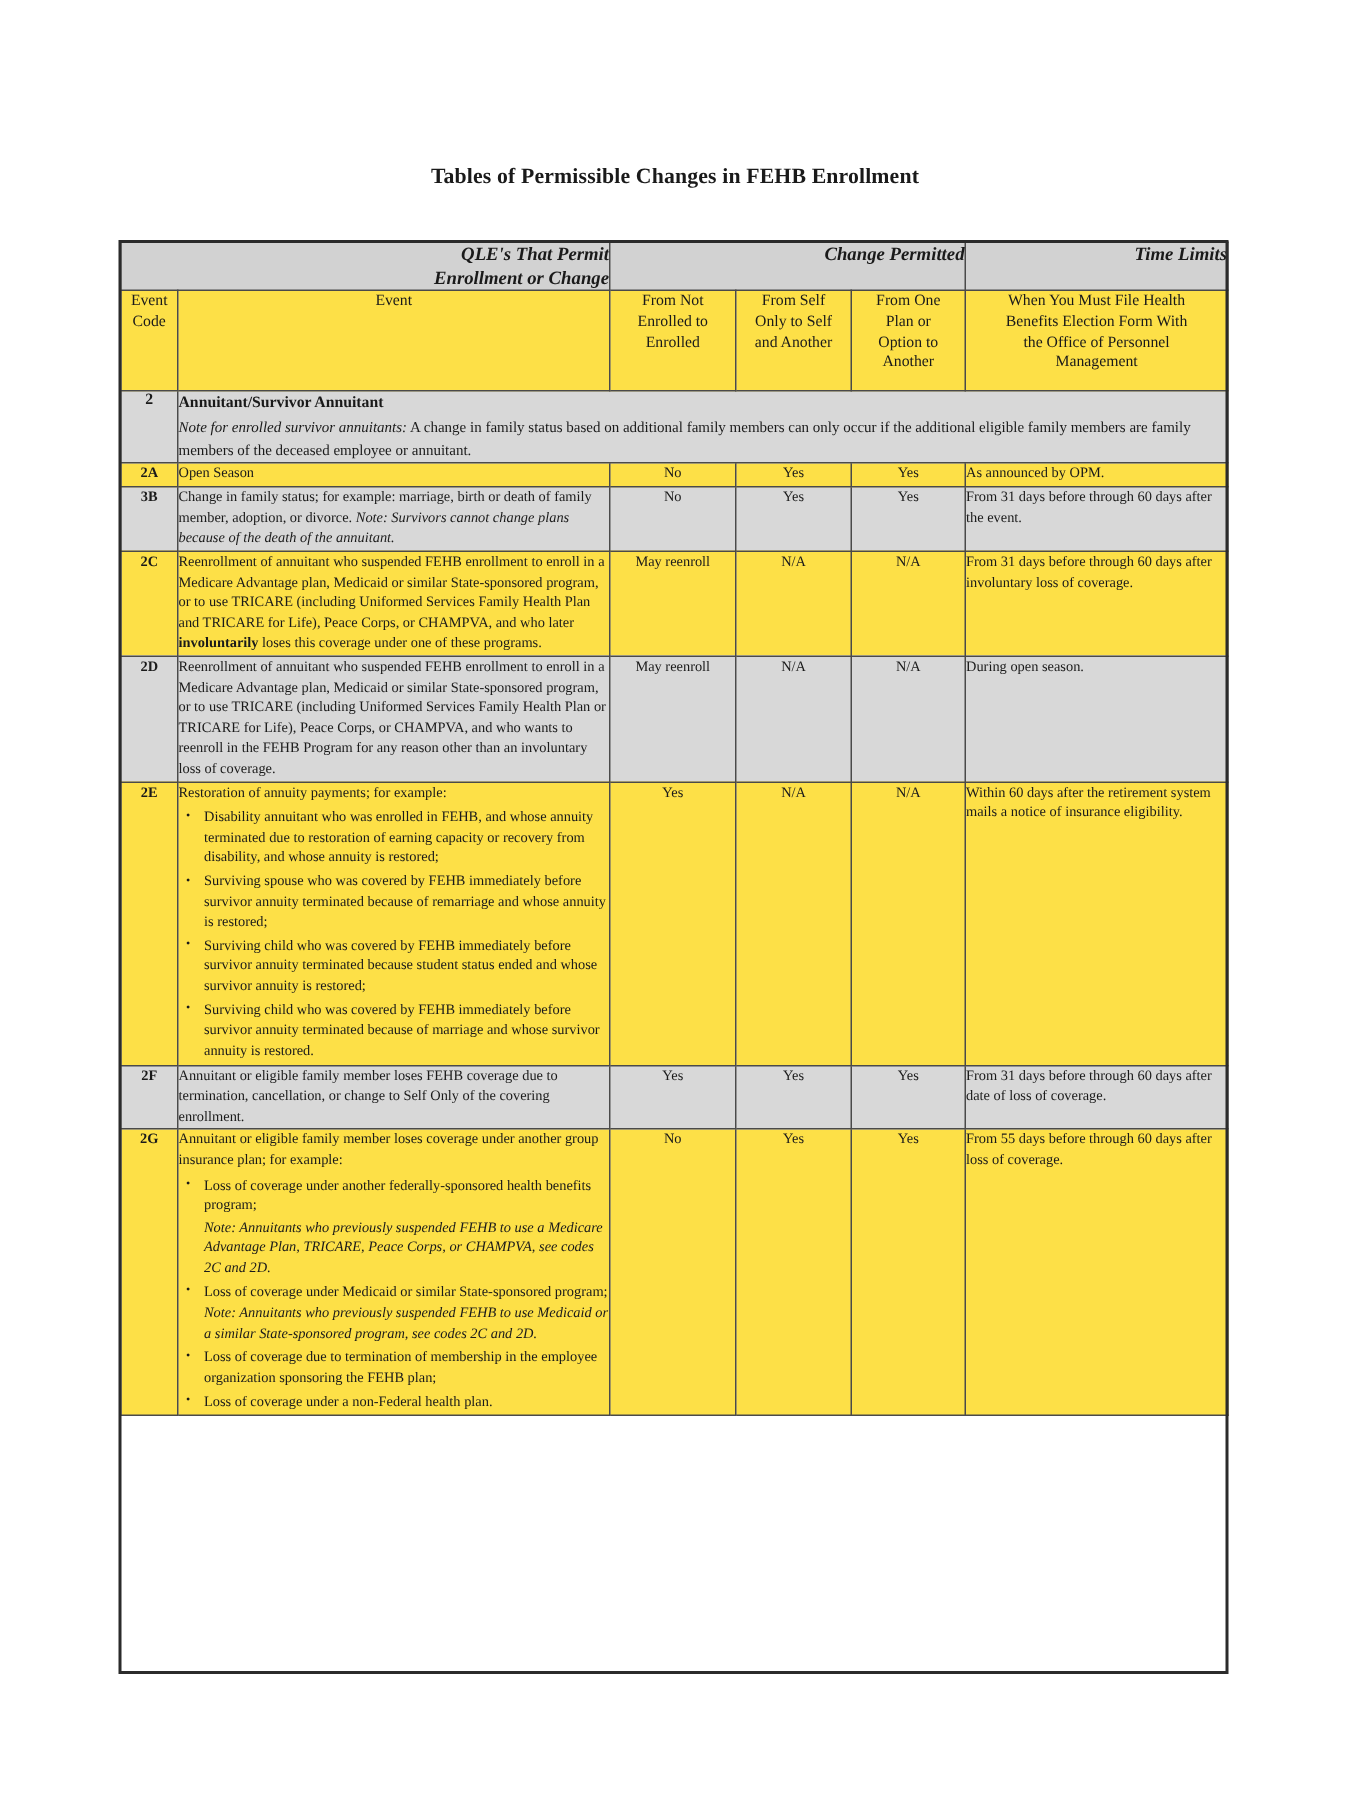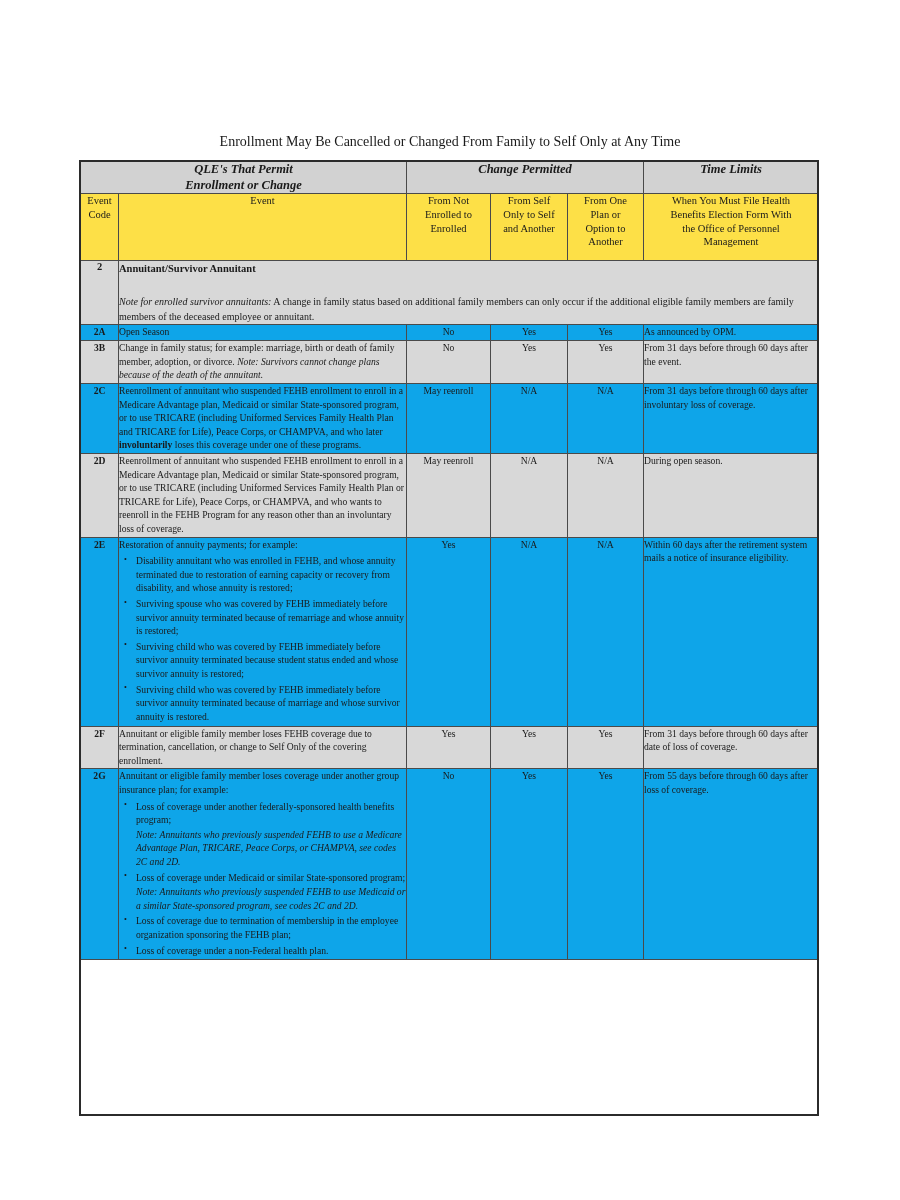--- a/index.html
+++ b/index.html
@@ -63,21 +63,21 @@
     top: 160px;
     width: 740px;
     height: 956px;
     border: 2.5px solid #2b2b2b;
     box-sizing: border-box;
     pointer-events: none;
   }
 
   .hdr-top th {
     background: #d2d2d2;
-    text-align: center;
+    text-align: right;
     font-style: italic;
     font-weight: bold;
     font-size: 12.5px;
     padding: 9px 4px 10px 4px;
     line-height: 1.25;
   }
   .hdr-sub td {
     background: #fde047;
     text-align: center;
     font-size: 10.5px;
@@ -98,21 +98,21 @@
     font-size: 10.5px;
     padding: 7px 2px;
   }
   .section-body {
     padding: 7px 9px 10px 9px;
     line-height: 1.45;
   }
   .section-body .s-title {
     font-weight: bold;
     font-size: 10.5px;
-    margin-bottom: 18px;
+    margin-bottom: 2px;
   }
   .section-body .s-note {
     font-size: 10px;
     line-height: 1.5;
   }
   .section-body .s-note b {
     font-style: italic;
     font-weight: normal;
   }
 
@@ -131,21 +131,21 @@
   }
   td.yn {
     text-align: center;
     padding: 6px 3px;
   }
   td.limit {
     padding: 6px 7px 6px 8px;
     line-height: 1.42;
   }
   .shade td { background: #d8d8d8; }
-  .plain td { background: #0ea5e9; }
+  .plain td { background: #fde047; }
 
   ul.blist {
     margin: 3px 0 0 0;
     padding: 0 0 0 17px;
     list-style: none;
   }
   ul.blist > li {
     position: relative;
     margin-bottom: 2px;
     line-height: 1.42;
@@ -165,21 +165,21 @@
   }
   .lead { margin: 0 0 1px 0; }
   .itl { font-style: italic; }
   .bld { font-weight: bold; }
 </style>
 </head>
 <body>
 
 <div class="page">
 
-  <div class="doc-subtitle">Enrollment May Be Cancelled or Changed From Family to Self Only at Any Time</div>
+  <div class="doc-title">Tables of Permissible Changes in FEHB Enrollment</div>
 
   <table class="fehb">
     <colgroup>
       <col style="width:38px">
       <col style="width:288px">
       <col style="width:84px">
       <col style="width:77px">
       <col style="width:76px">
       <col style="width:175px">
     </colgroup>

